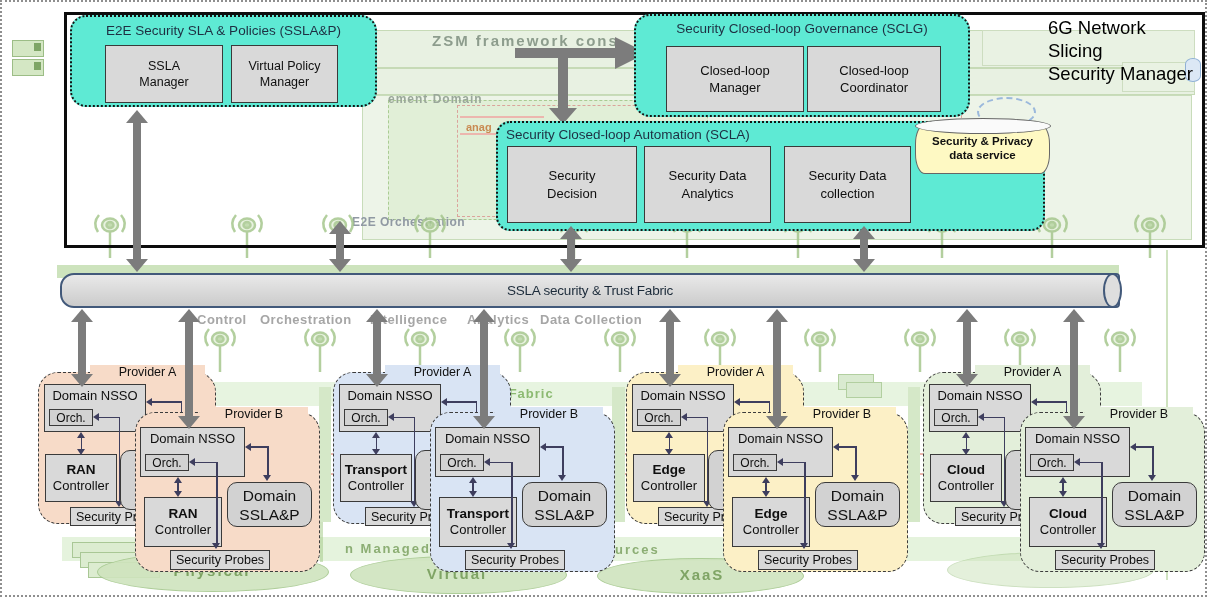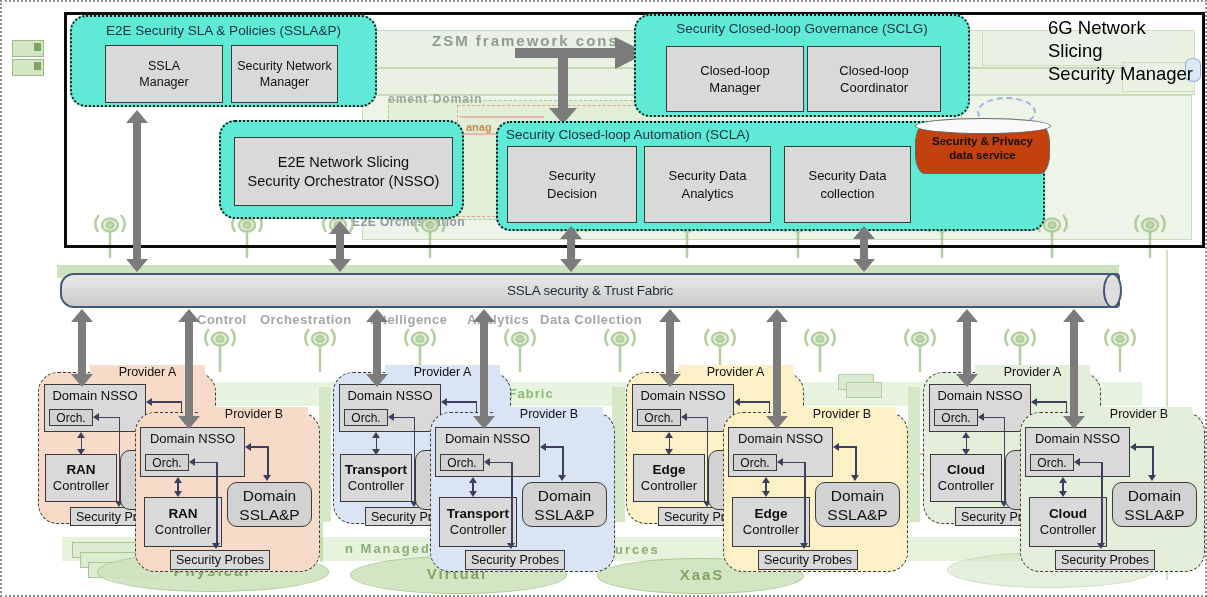--- a/index.html
+++ b/index.html
@@ -50,21 +50,21 @@
   .pb-orch{left:113px;top:90px;width:44px;height:17px;}
   .pb-ctrl{left:112px;top:133px;width:78px;height:50px;}
   .pb-sslap{left:195px;top:118px;width:85px;height:45px;}
   .pb-probes{left:138px;top:186px;width:100px;height:20px;}
   
   .bgpanel{box-sizing:border-box;}
   .bgt{font-weight:bold;white-space:nowrap;}
   .antenna{position:absolute;width:40px;height:46px;stroke:#a6c78e;stroke-width:2.5;opacity:.85;}
   .blob{background:#cfe4be;border:1.5px solid #a6c88f;border-radius:50%;opacity:.9;}
   .tier{font-weight:bold;color:#7fa465;letter-spacing:2px;font-size:15px;text-align:center;}
-  .cyl{background:#c2410c;border:1.5px solid #666;border-radius:10px/20px;box-sizing:border-box;}
+  .cyl{background:#fef9c3;border:1.5px solid #666;border-radius:10px/20px;box-sizing:border-box;}
   .cyl::before{content:"";position:absolute;left:-1.5px;right:-1.5px;top:-7px;height:14px;background:#fafafa;
                border:1.5px solid #666;border-radius:50%;}
   .cyl-text{position:absolute;left:0;right:0;top:9px;font-size:11.5px;font-weight:bold;line-height:14px;
             text-align:center;white-space:pre-line;}
   .frame{border:3px solid #0c0c0c;box-sizing:border-box;}
   .bar{background:linear-gradient(#e9e9e9,#cbcbcb);border:2px solid #42597a;border-radius:14px 4px 4px 14px;box-sizing:border-box;}
   .barcap{background:#dedede;border:2px solid #42597a;border-radius:50%;box-sizing:border-box;}
   .bartext{display:flex;align-items:center;justify-content:center;font-size:13.5px;color:#1c2b3a;letter-spacing:-0.2px;}
   .title6g{font-size:18.5px;line-height:23px;white-space:pre-line;color:#000;}
 </style>
@@ -209,36 +209,32 @@
 
   <div class="abs" style="left:513px;top:46px;width:102px;height:10px;background:#7c7c7c;"></div>
   <div class="abs" style="left:613px;top:35px;width:0;height:0;border-top:16px solid transparent;border-bottom:16px solid transparent;border-left:32px solid #7c7c7c;"></div>
   <div class="abs" style="left:556px;top:54px;width:10px;height:52px;background:#7c7c7c;"></div>
   <div class="abs" style="left:547px;top:106px;width:0;height:0;border-left:14px solid transparent;border-right:14px solid transparent;border-top:16px solid #7c7c7c;"></div>
 
   <div class="abs dotc" style="left:68px;top:13px;width:307px;height:92px;">
     <div class="abs dotc-title" style="left:0;right:0;top:6px;text-align:center;">E2E Security SLA &amp; Policies (SSLA&amp;P)</div>
     <div class="abs gbox cbox" style="left:33px;top:28px;width:118px;height:58px;font-size:12.5px;line-height:16px;">SSLA
 Manager</div>
-    <div class="abs gbox cbox" style="left:159px;top:28px;width:107px;height:58px;font-size:12.5px;line-height:16px;">Security Network
+    <div class="abs gbox cbox" style="left:159px;top:28px;width:107px;height:58px;font-size:12.5px;line-height:16px;">Virtual Policy
 Manager</div>
   </div>
 
   <div class="abs dotc" style="left:632px;top:12px;width:336px;height:103px;">
     <div class="abs dotc-title" style="left:0;right:0;top:5px;text-align:center;">Security Closed-loop Governance (SCLG)</div>
     <div class="abs gbox cbox" style="left:30px;top:30px;width:138px;height:66px;font-size:13px;line-height:17px;">Closed-loop
 Manager</div>
     <div class="abs gbox cbox" style="left:171px;top:30px;width:134px;height:66px;font-size:13px;line-height:17px;">Closed-loop
 Coordinator</div>
   </div>
 
-  <div class="abs dotc" style="left:217px;top:118px;width:245px;height:99px;">
-    <div class="abs gbox cbox" style="left:13px;top:15px;width:219px;height:69px;font-size:14.5px;line-height:19px;">E2E Network Slicing
-Security Orchestrator (NSSO)</div>
-  </div>
 
   <div class="abs dotc" style="left:494px;top:119px;width:549px;height:110px;border-radius:14px;">
     <div class="abs dotc-title" style="left:8px;top:4px;">Security Closed-loop Automation (SCLA)</div>
     <div class="abs gbox cbox" style="left:9px;top:23px;width:130px;height:77px;font-size:13px;line-height:18px;">Security
 Decision</div>
     <div class="abs gbox cbox" style="left:146px;top:23px;width:127px;height:77px;font-size:13px;line-height:18px;">Security Data
 Analytics</div>
     <div class="abs gbox cbox" style="left:286px;top:23px;width:127px;height:77px;font-size:13px;line-height:18px;">Security Data
 collection</div>
   </div>

